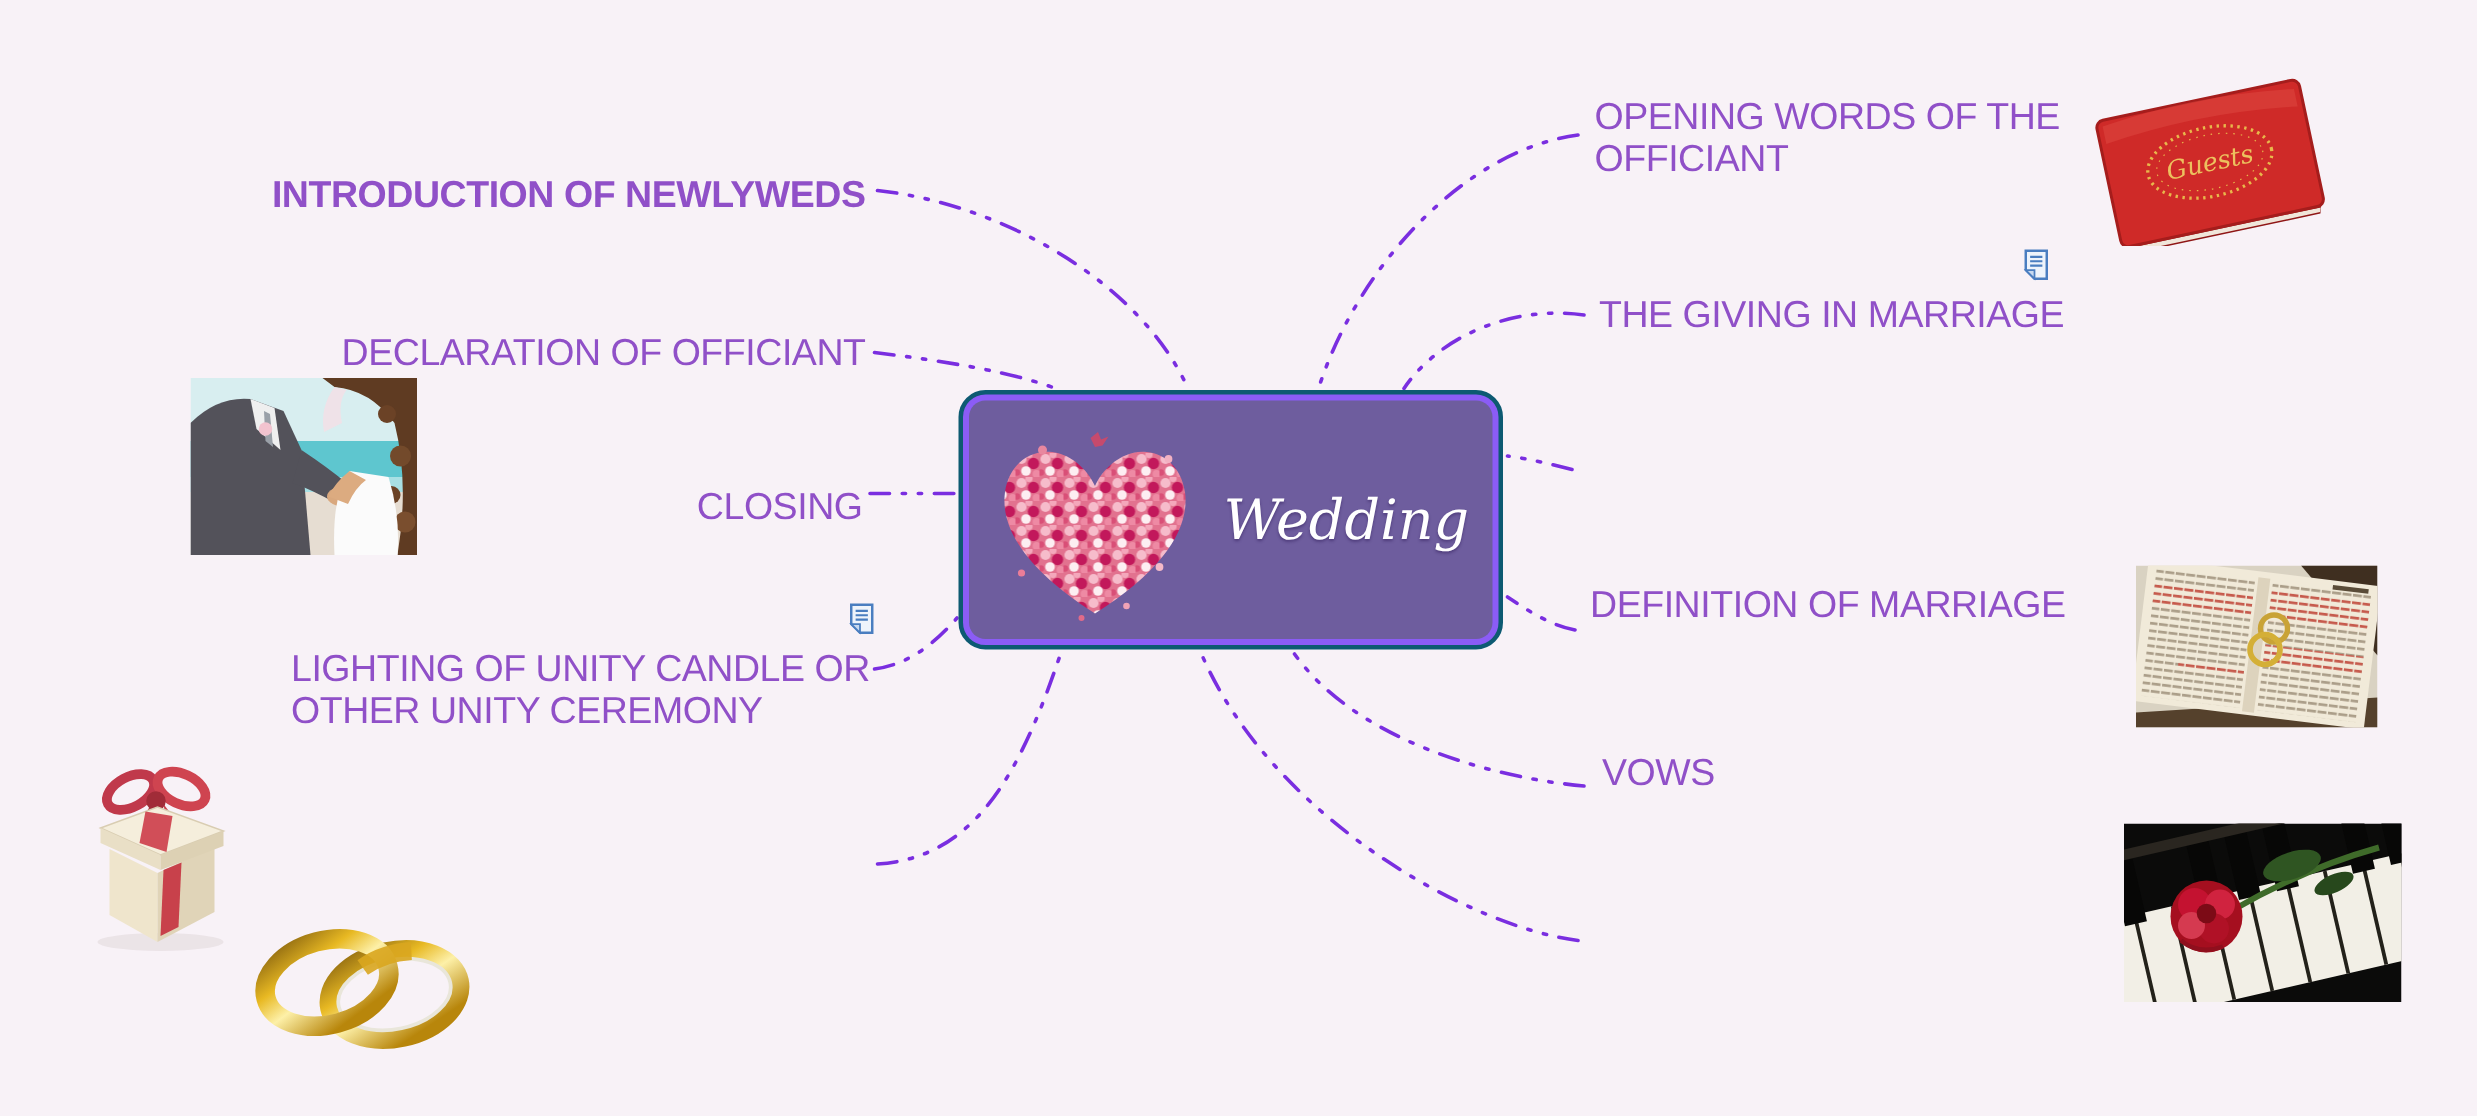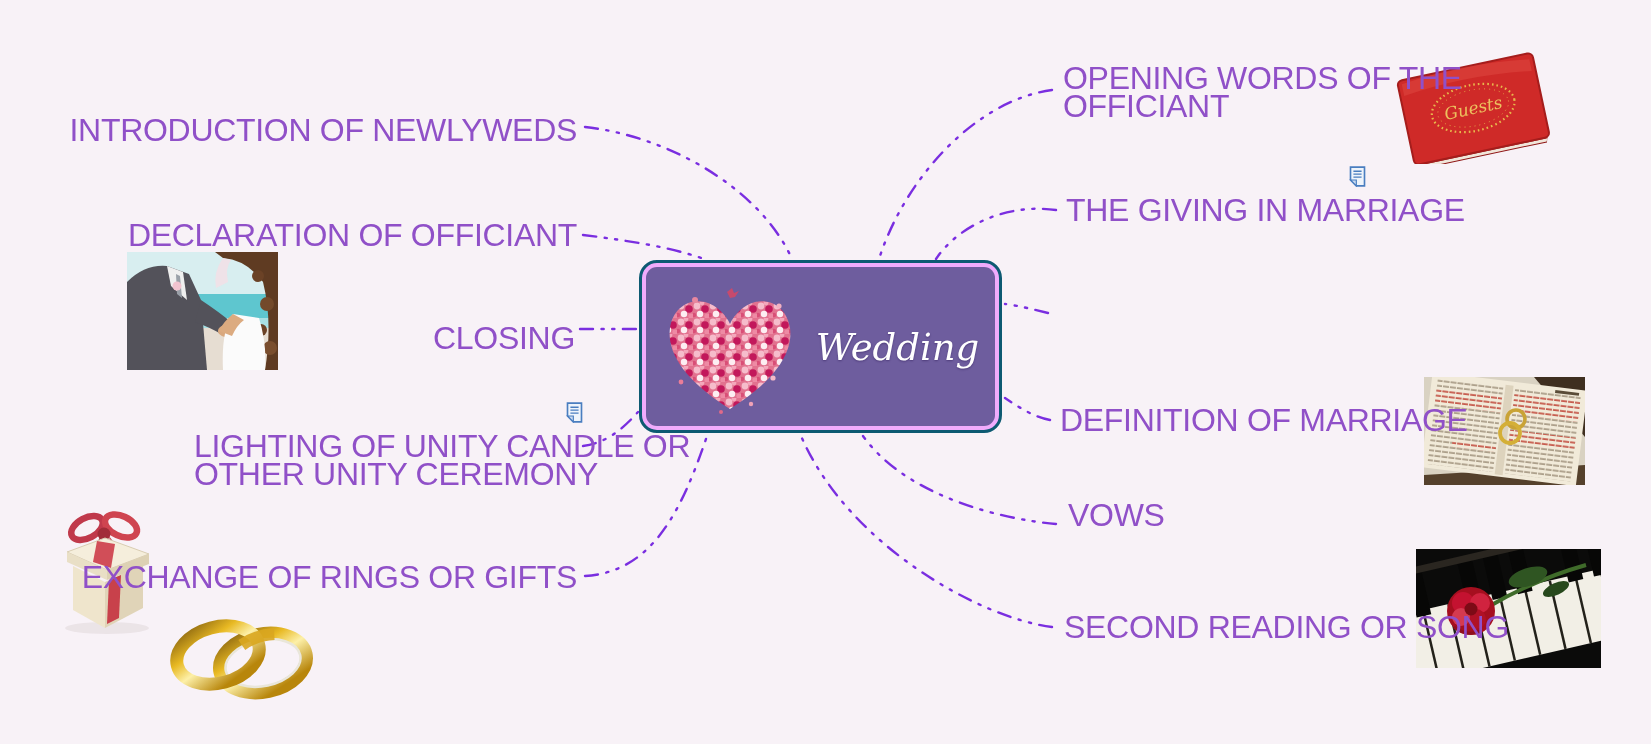--- a/index.html
+++ b/index.html
@@ -1,25 +1,25 @@
 <!DOCTYPE html>
 <html><head>
 <meta charset="utf-8">
 <style>
   html,body{margin:0;padding:0;background:#f8f2f7;}
   .canvas{position:relative;width:1651px;height:744px;background:#f8f2f7;overflow:hidden;
           font-family:"Liberation Sans",sans-serif;}
   svg.links{position:absolute;left:0;top:0;z-index:1;}
-  .topic{position:absolute;z-index:3;color:#9050c8;font-size:32px;line-height:26px;
+  .topic{position:absolute;z-index:3;color:#9050c8;font-size:25px;line-height:26px;
          white-space:nowrap;letter-spacing:-0.3px;}
   .topic.wrap{white-space:pre-line;line-height:28px;}
   .topic.r-align{text-align:right;}
   .note-badge{position:absolute;z-index:4;width:17px;height:21px;display:block;cursor:pointer;}
   .central{position:absolute;left:639px;top:260px;width:363px;height:173px;z-index:5;
-           background:#f0abfc;border:3px solid #0d5a72;border-radius:18px;box-sizing:border-box;}
+           background:#8b5cf6;border:3px solid #0d5a72;border-radius:18px;box-sizing:border-box;}
   .central-inner{position:absolute;left:4px;top:4px;right:4px;bottom:4px;background:#6e5d9e;border-radius:11px;}
   .central-heart{position:absolute;left:15px;top:19px;width:138px;height:128px;}
   .central-title{position:absolute;left:158px;right:4px;top:50%;transform:translateY(-50%);
                  text-align:center;color:#fff;font-family:"DejaVu Serif",serif;font-style:italic;
                  font-size:37px;line-height:45px;text-shadow:0 1px 2px rgba(40,20,80,.45);}
   .img{position:absolute;z-index:2;display:block;}
 </style>
 </head>
 <body>
 
@@ -63,33 +63,31 @@
         <circle cx="60" cy="126" r="2" fill="#e06a89"></circle>
           <circle cx="90" cy="118" r="2.2" fill="#f0a2b6"></circle>
         <path d="M66 6 l5 -4 l2 5 l5 -2 l-4 6 l-5 1 Z" fill="#c64a6d"></path>
       </svg>
       <div class="central-title">
         <div>Wedding</div>
       </div>
     </div>
   </div>
 
-  <div class="topic r-align" style="right:1074px;top:117px;">INTRODUCTION OF NEWLYWEDS</div>
+  <div class="topic r-align" style="right:1074px;top:117px;font-weight:bold;">INTRODUCTION OF NEWLYWEDS</div>
   <div class="topic r-align" style="right:1074px;top:222px;">DECLARATION OF OFFICIANT</div>
   <div class="topic r-align" style="right:1076px;top:325px;">CLOSING</div>
   <div class="topic wrap" style="left:194px;top:432px;">LIGHTING OF UNITY CANDLE OR
 OTHER UNITY CEREMONY</div>
-  <div class="topic r-align" style="right:1074px;top:564px;">EXCHANGE OF RINGS OR GIFTS</div>
 
   <div class="topic wrap" style="left:1063px;top:64px;">OPENING WORDS OF THE
 OFFICIANT</div>
   <div class="topic" style="left:1066px;top:197px;">THE GIVING IN MARRIAGE</div>
-  <div class="topic" style="left:1060px;top:407px;">DEFINITION OF MARRIAGE</div>
+  <div class="topic" style="left:1060px;top:390px;">DEFINITION OF MARRIAGE</div>
   <div class="topic" style="left:1068px;top:502px;">VOWS</div>
-  <div class="topic" style="left:1064px;top:614px;">SECOND READING OR SONG</div>
 
   <span class="note-badge" style="left:566px;top:402px;">
     <svg viewBox="0 0 14 18" width="17" height="21">
       <path d="M1 1 H13 V17 H6 L1 12 Z" fill="#eef4fb" stroke="#4a7ec0" stroke-width="1.4"></path>
       <path d="M1 12 L6 12 L6 17 Z" fill="#c8daf0" stroke="#4a7ec0" stroke-width="1"></path>
       <path d="M3.5 4.5 H10.5 M3.5 7 H10.5 M3.5 9.5 H10.5" stroke="#4a7ec0" stroke-width="1.2"></path>
     </svg>
   </span>
   <span class="note-badge" style="left:1349px;top:166px;">
     <svg viewBox="0 0 14 18" width="17" height="21">

